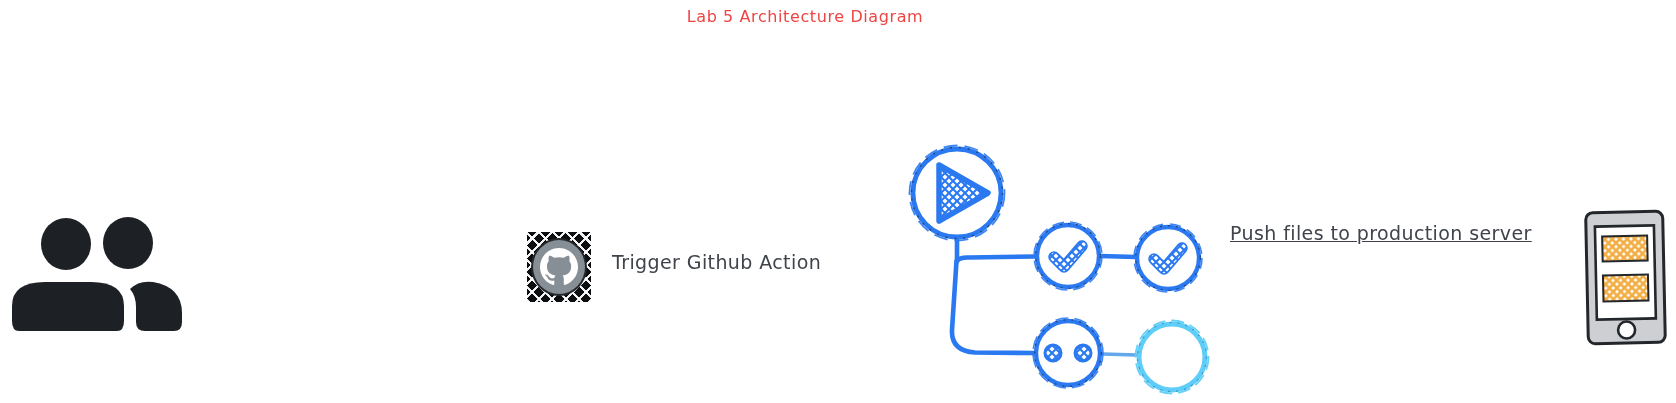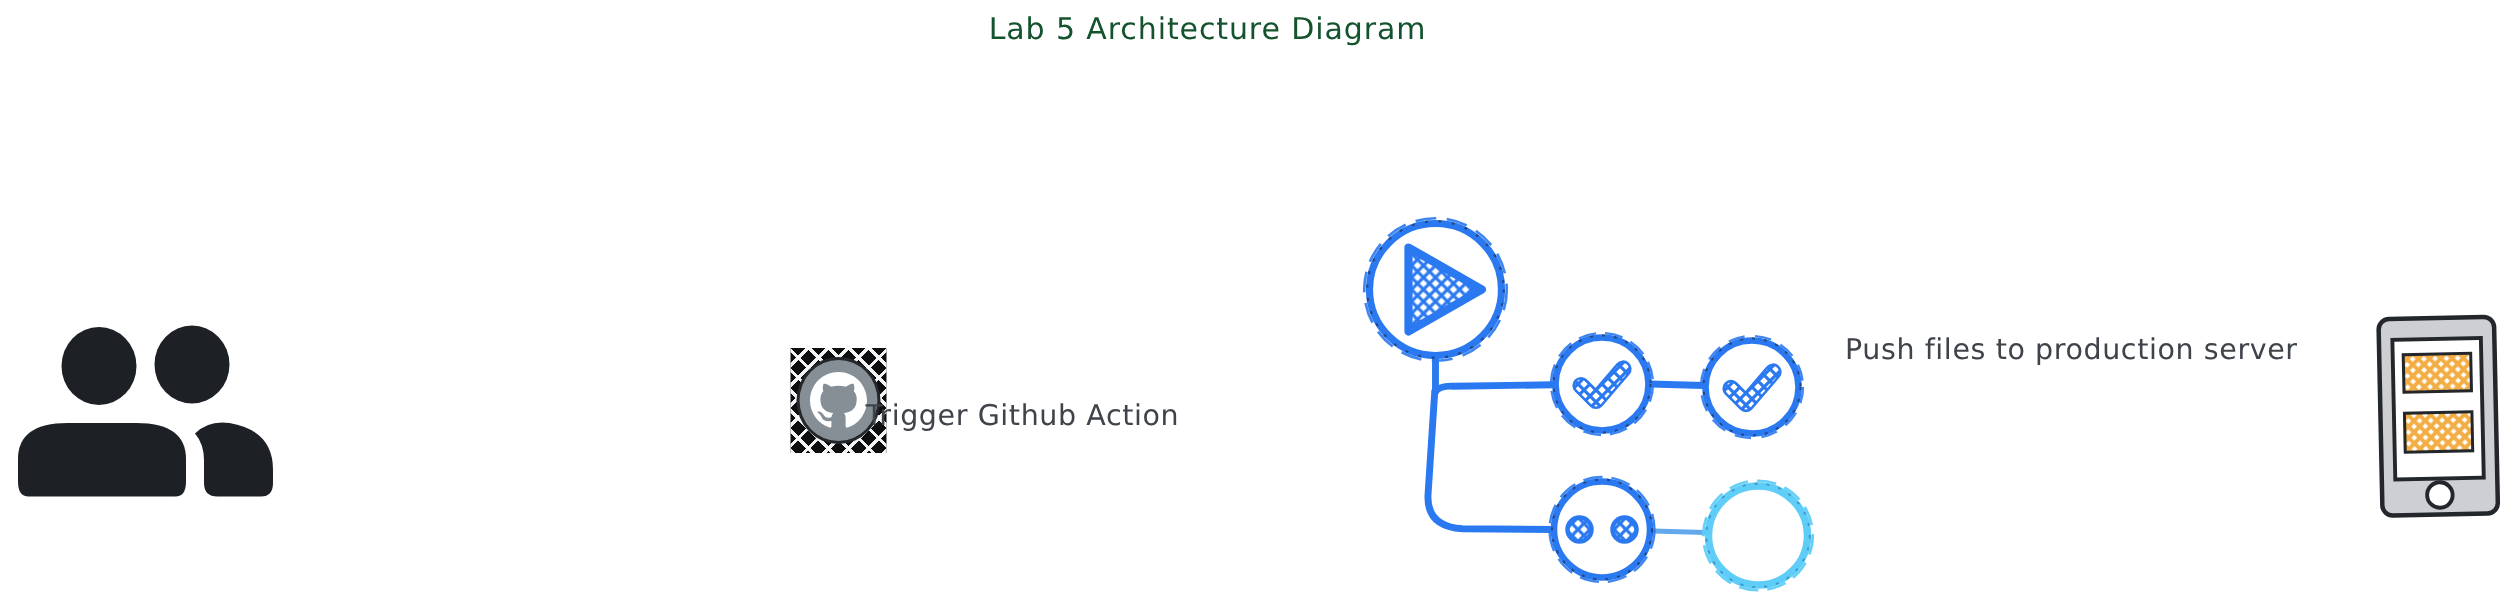--- a/index.html
+++ b/index.html
@@ -5,42 +5,42 @@
   html,body{margin:0;padding:0;background:#ffffff;}
   #stage{
     position:relative;width:1676px;height:403px;background:#ffffff;overflow:hidden;
     font-family:"DejaVu Sans","Liberation Sans",sans-serif;
   }
   .abs{position:absolute;}
   .diagram-label{
     color:#3f434a;font-size:19px;letter-spacing:.4px;white-space:nowrap;
   }
   .page-title{
-    color:#14532d;font-size:20px;letter-spacing:.6px;text-align:center;white-space:nowrap;
+    color:#ef4444;font-size:16px;letter-spacing:.6px;text-align:center;white-space:nowrap;
   }
   
   .users-wrap{left:12px;top:194px;width:170px;height:142px;}
   
   .github-badge{
     left:527px;top:232px;width:64px;height:70px;
     background-color:#0d0e10;
     background-image:
       repeating-linear-gradient(45deg, rgba(255,255,255,.95) 0 2.2px, transparent 2.2px 9.5px),
       repeating-linear-gradient(-45deg, rgba(255,255,255,.95) 0 2.2px, transparent 2.2px 9.5px);
     display:flex;align-items:center;justify-content:center;
   }
   .github-circle{
     width:56px;height:58px;border-radius:50%;
     background:#868e96;border:2px solid #23262b;
     display:flex;align-items:center;justify-content:center;box-sizing:border-box;
   }
   
   .label-commit{left:252px;top:270px;width:200px;}
-  .label-trigger{left:577px;top:251px;width:230px;margin-top:15px;}
-  .label-push{left:1230px;top:222px;width:330px;}
+  .label-trigger{left:612px;top:251px;width:230px;}
+  .label-push{left:1230px;top:222px;width:330px;text-decoration:underline;}
   .title-pos{left:650px;top:7px;width:310px;}
   
   .workflow-wrap{left:890px;top:125px;width:330px;height:278px;}
   
   .device-wrap{left:1583px;top:209px;width:86px;height:138px;transform:rotate(-1.2deg);}
 </style>
 </head>
 <body>
 
 <div id="stage">

